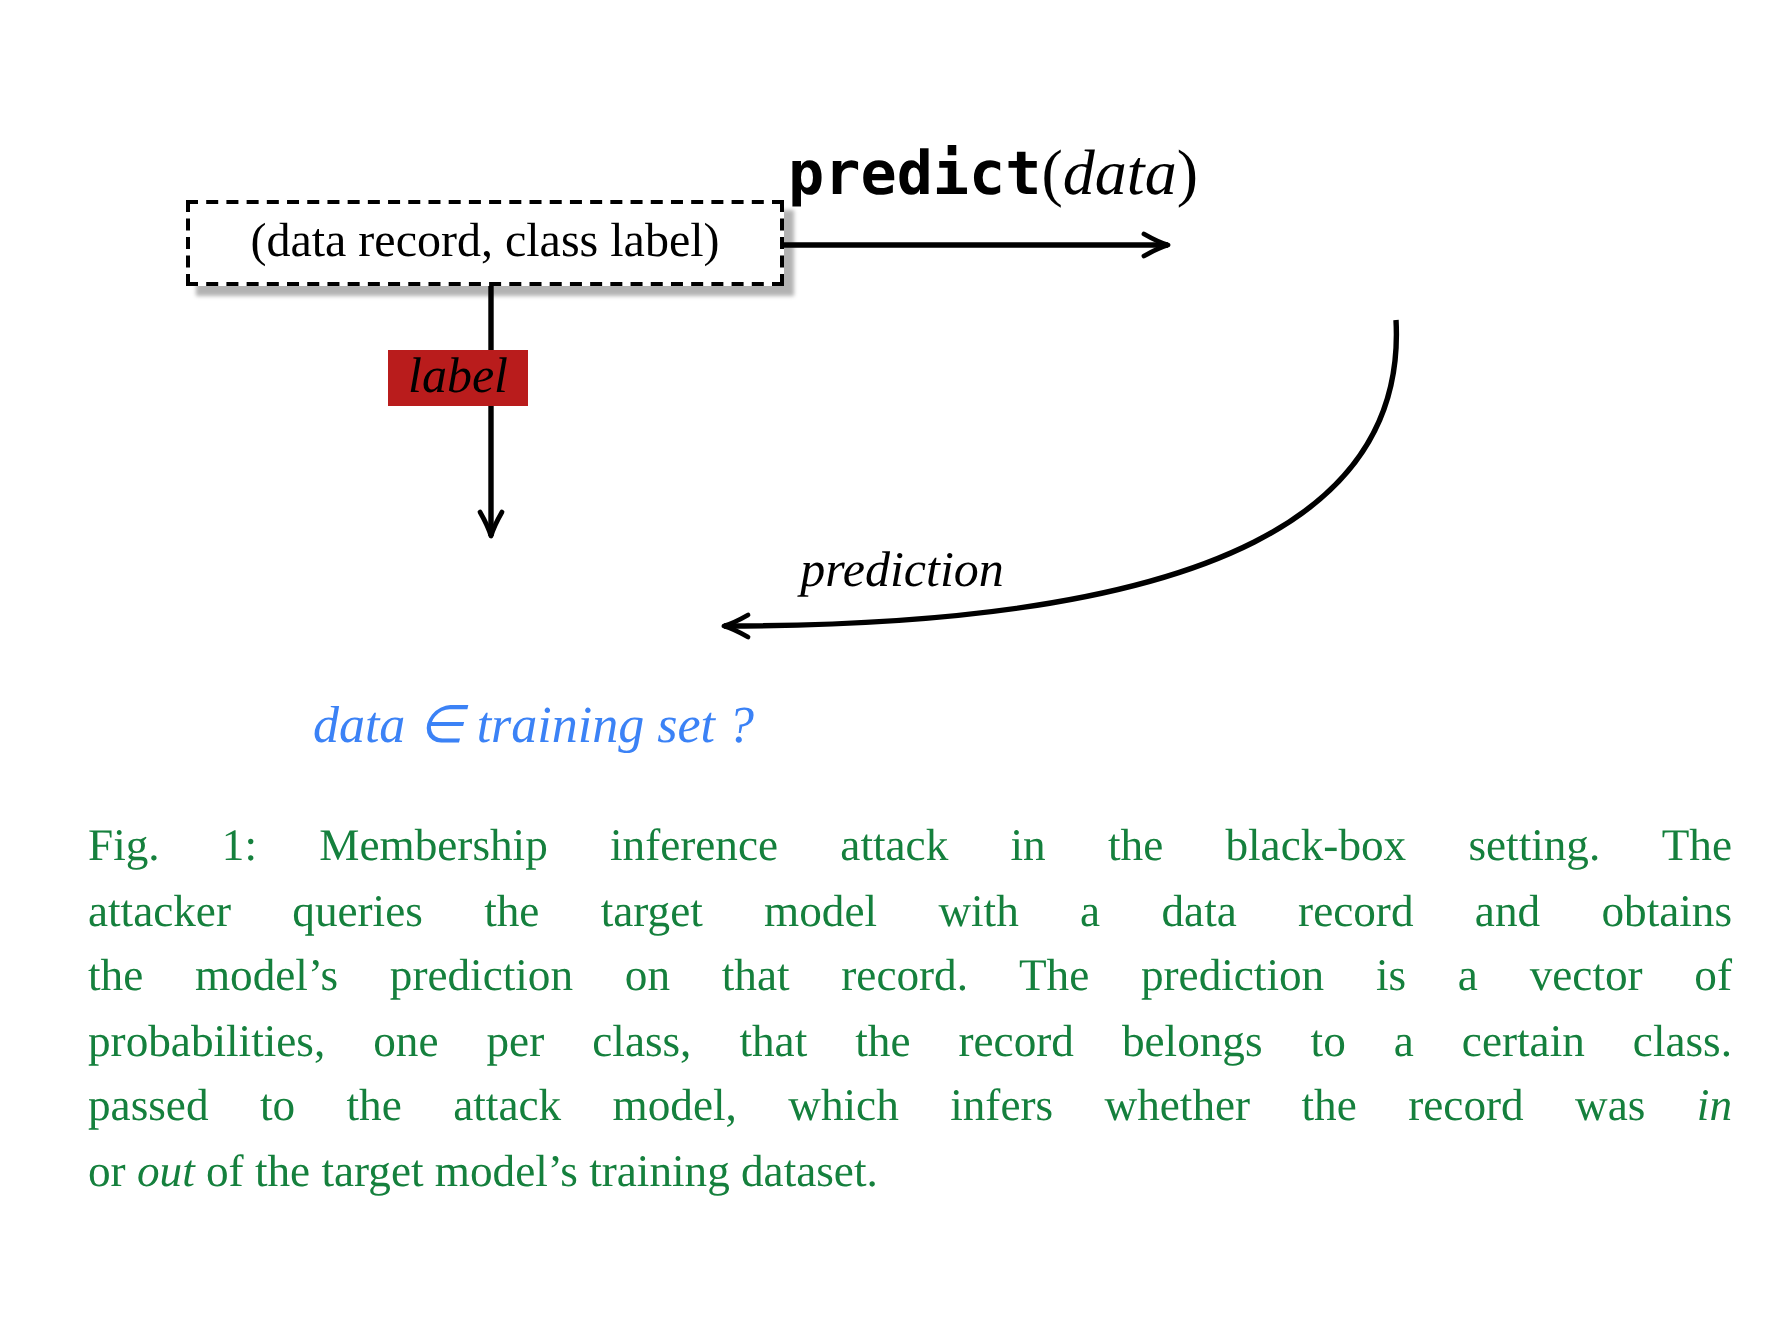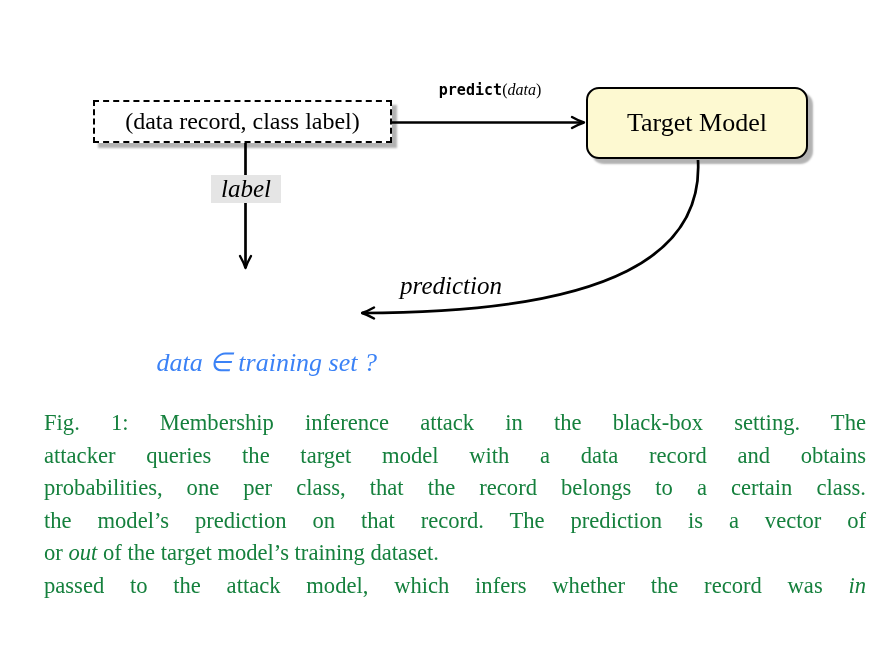--- a/index.html
+++ b/index.html
@@ -48,24 +48,24 @@
     border-radius:13px;
     box-shadow:5px 5px 2px var(--shadow-color);
     font-size:26px;
   }
 
   .edge-label{
     position:absolute;z-index:3;
     text-align:center;color:#000;
     font-size:25px;
   }
-  .predict-label{left:394px;top:81px;width:192px;font-size:16px;}
+  .predict-label{left:394px;top:68px;width:192px;font-size:32px;}
   .label-edge-label{
-    left:211px;top:175px;width:70px;
-    background:#e5e5e5;
+    left:194px;top:175px;width:70px;
+    background:#b91c1c;
     font-style:italic;
   }
   .prediction-label{left:386px;top:272px;width:130px;font-style:italic;}
   .question{
     position:absolute;z-index:2;
     left:125px;top:347px;width:252px;
     font-size:26px;font-style:italic;
     color:#3b82f6;text-align:right;
   }
 
@@ -111,34 +111,31 @@
       <path d="M245.5 143 V268" fill="none" stroke="black" stroke-width="2.7" marker-end="url(#arrowhead)"></path>
       <path d="M698 160 C703 252, 616 313, 362 313" fill="none" stroke="black" stroke-width="2.7" marker-end="url(#arrowhead)"></path>
     </svg>
 
     <div class="node node-data-record">
       <span>(data record, class label)</span>
     </div>
 
     <div class="edge-label predict-label"><span class="seg-m">predict</span><span class="seg-r">(</span><span class="seg-i">data</span><span class="seg-r">)</span></div>
 
-    <div class="node node-target">
-      <span>Target Model</span>
-    </div>
 
     <div class="edge-label label-edge-label">label</div>
 
 
     <div class="edge-label prediction-label">prediction</div>
 
     <div class="question">data ∈ training set ?</div>
   </div>
 
   <div class="caption">
       <div class="caption-line"><span class="seg-r">Fig. 1: Membership inference attack in the black-box setting. The</span></div>
       <div class="caption-line"><span class="seg-r">attacker queries the target model with a data record and obtains</span></div>
+      <div class="caption-line"><span class="seg-r">the model’s prediction on that record. The prediction is a vector of</span></div>
       <div class="caption-line"><span class="seg-r">probabilities, one per class, that the record belongs to a certain class.</span></div>
-      <div class="caption-line"><span class="seg-r">the model’s prediction on that record. The prediction is a vector of</span></div>
+      <div class="caption-line"><span class="seg-r">passed to the attack model, which infers whether the record was </span><span class="seg-i">in</span></div>
       <div class="caption-line last"><span class="seg-r">or </span><span class="seg-i">out</span><span class="seg-r"> of the target model’s training dataset.</span></div>
-      <div class="caption-line"><span class="seg-r">passed to the attack model, which infers whether the record was </span><span class="seg-i">in</span></div>
     </div>
 
 </div>
 
 </body></html>

